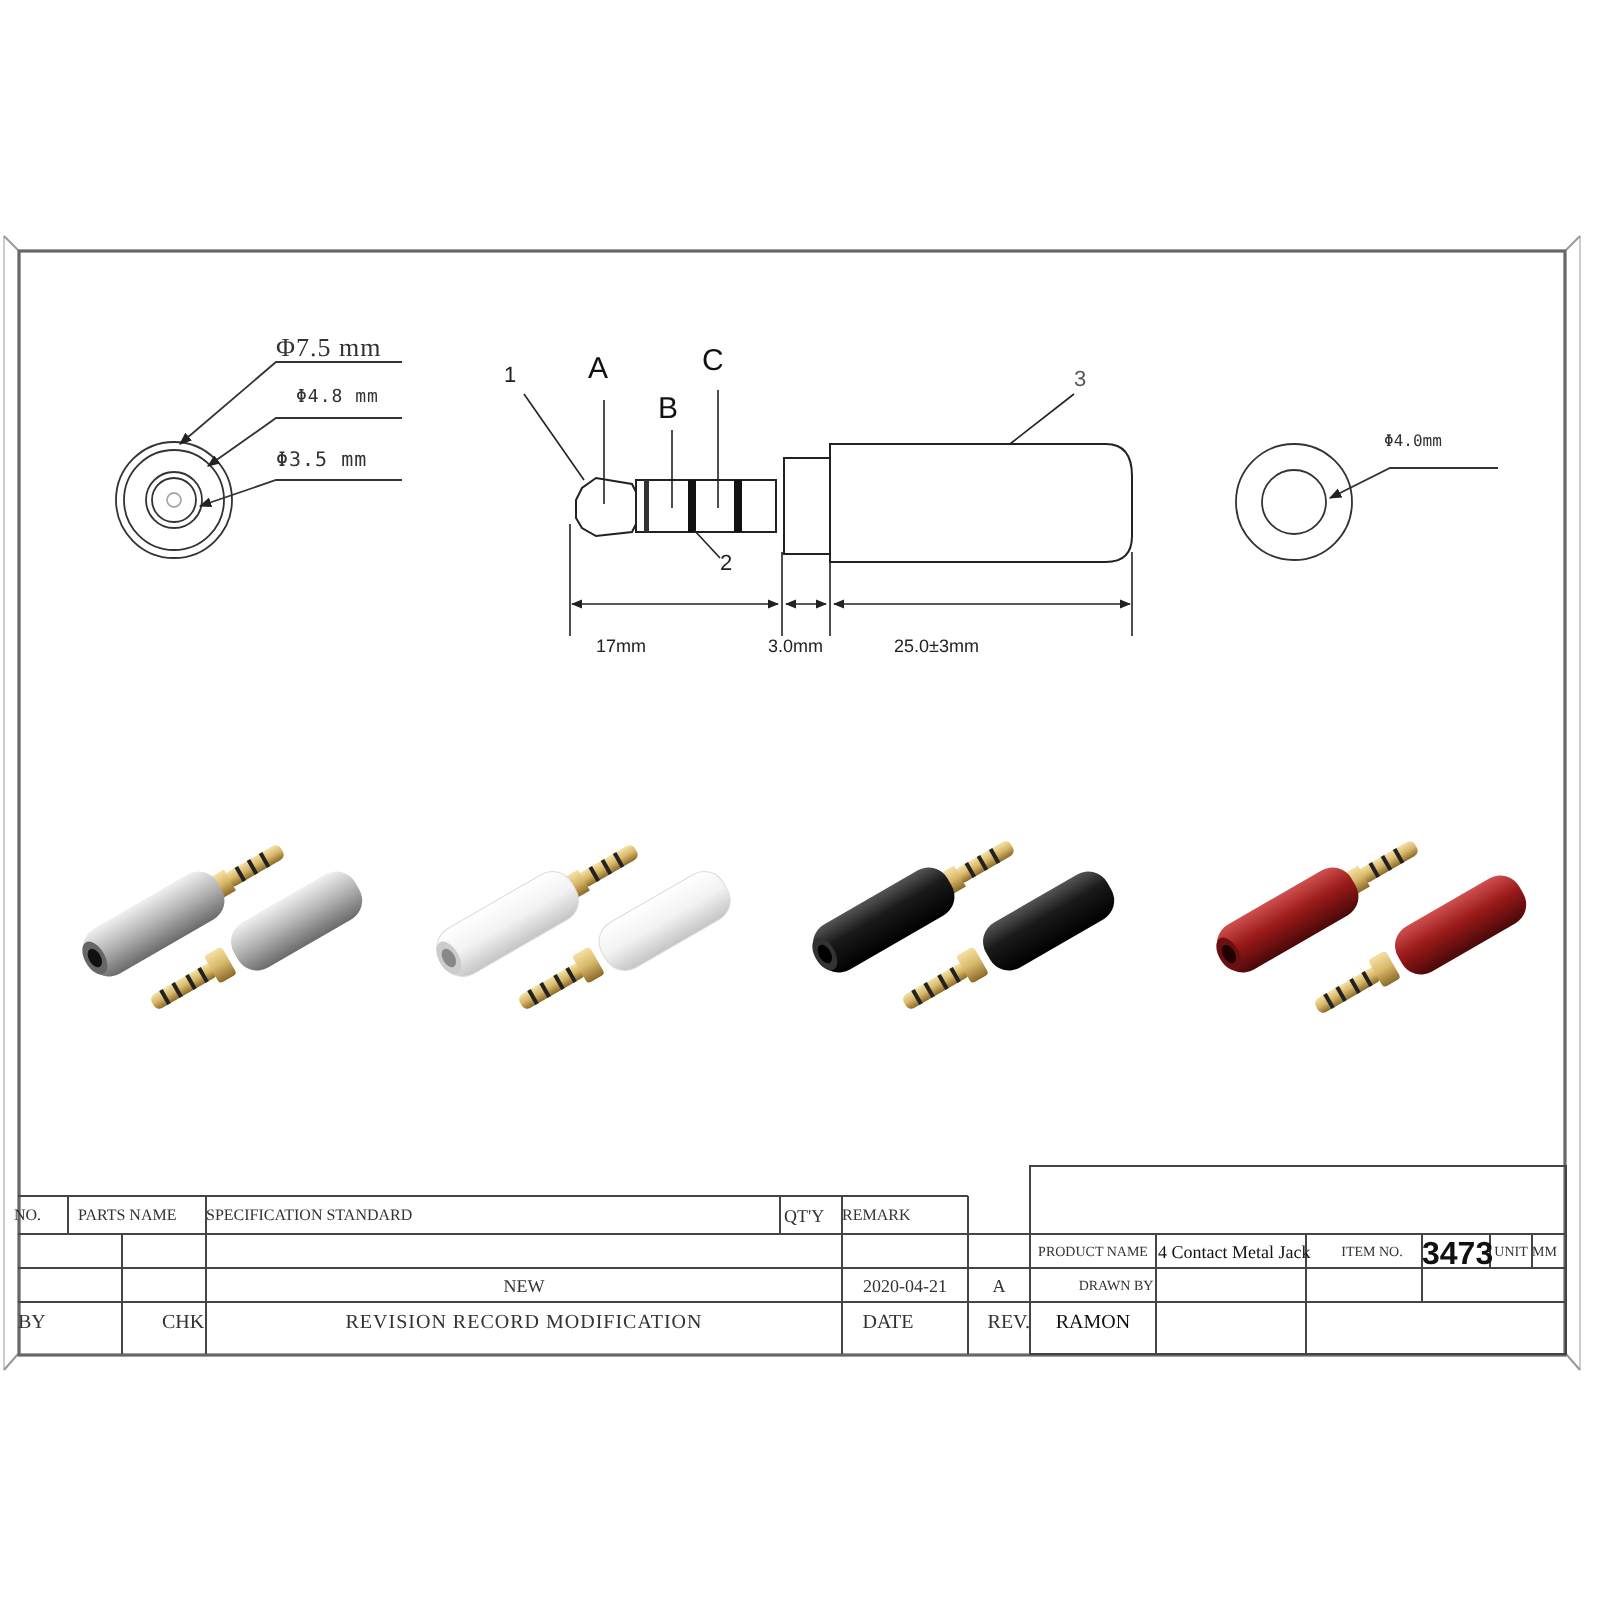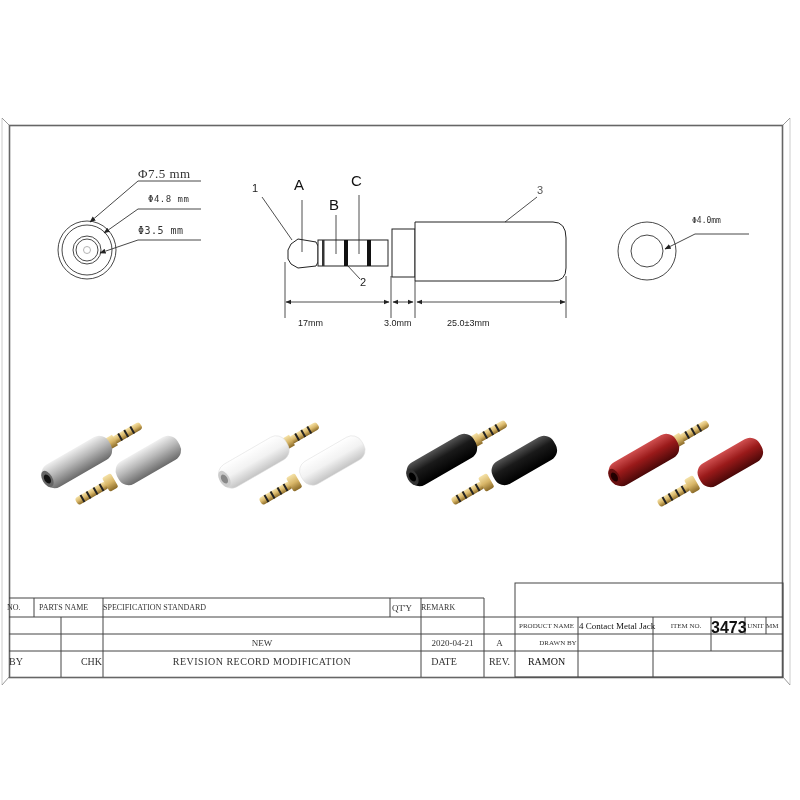--- a/index.html
+++ b/index.html
@@ -244,21 +244,21 @@
     <div class="tb-text" style="left:421px;width:63px;top:603px;font-size:8px">REMARK</div>
 
     <div class="tb-text" style="left:103px;width:318px;text-align:center;top:638px;font-size:9px">NEW</div>
     <div class="tb-text" style="left:421px;width:63px;text-align:center;top:638px;font-size:9px">2020-04-21</div>
     <div class="tb-text" style="left:484px;width:31px;text-align:center;top:638px;font-size:9px">A</div>
 
     <div class="tb-text" style="left:9px;width:52px;text-align:left;top:656px;font-size:10px">BY</div>
     <div class="tb-text" style="left:61px;width:61px;text-align:center;top:656px;font-size:10px">CHK</div>
     <div class="tb-text" style="left:103px;width:318px;text-align:center;top:656px;font-size:10px;letter-spacing:0.5px">REVISION RECORD MODIFICATION</div>
     <div class="tb-text" style="left:421px;width:46px;text-align:center;top:656px;font-size:10px">DATE</div>
-    <div class="tb-text" style="left:484px;width:31px;text-align:center;top:656px;font-size:10px">REV.</div>
+    <div class="tb-text" style="left:484px;width:31px;text-align:right;top:656px;font-size:10px">REV.</div>
 
     <div class="tb-text" style="left:515px;width:63px;text-align:center;top:622px;font-size:7px">PRODUCT NAME</div>
     <div class="tb-text" style="left:579px;top:621px;font-size:9px;color:#111">4 Contact Metal Jack</div>
     <div class="tb-text" style="left:653px;width:66px;text-align:center;top:622px;font-size:7px">ITEM NO.</div>
     <div class="abs" style="left:711px;width:34px;text-align:right;top:619px;font-size:16px;font-weight:bold;color:#111">3473</div>
     <div class="tb-text" style="left:745px;width:21px;text-align:center;top:622px;font-size:7px">UNIT</div>
     <div class="tb-text" style="left:766px;width:17px;text-align:left;top:622px;font-size:7px">MM</div>
 
     <div class="tb-text" style="left:515px;width:86px;text-align:center;top:639px;font-size:7px">DRAWN BY</div>
     <div class="tb-text" style="left:515px;width:63px;text-align:center;top:656px;font-size:10px;color:#111">RAMON</div>

